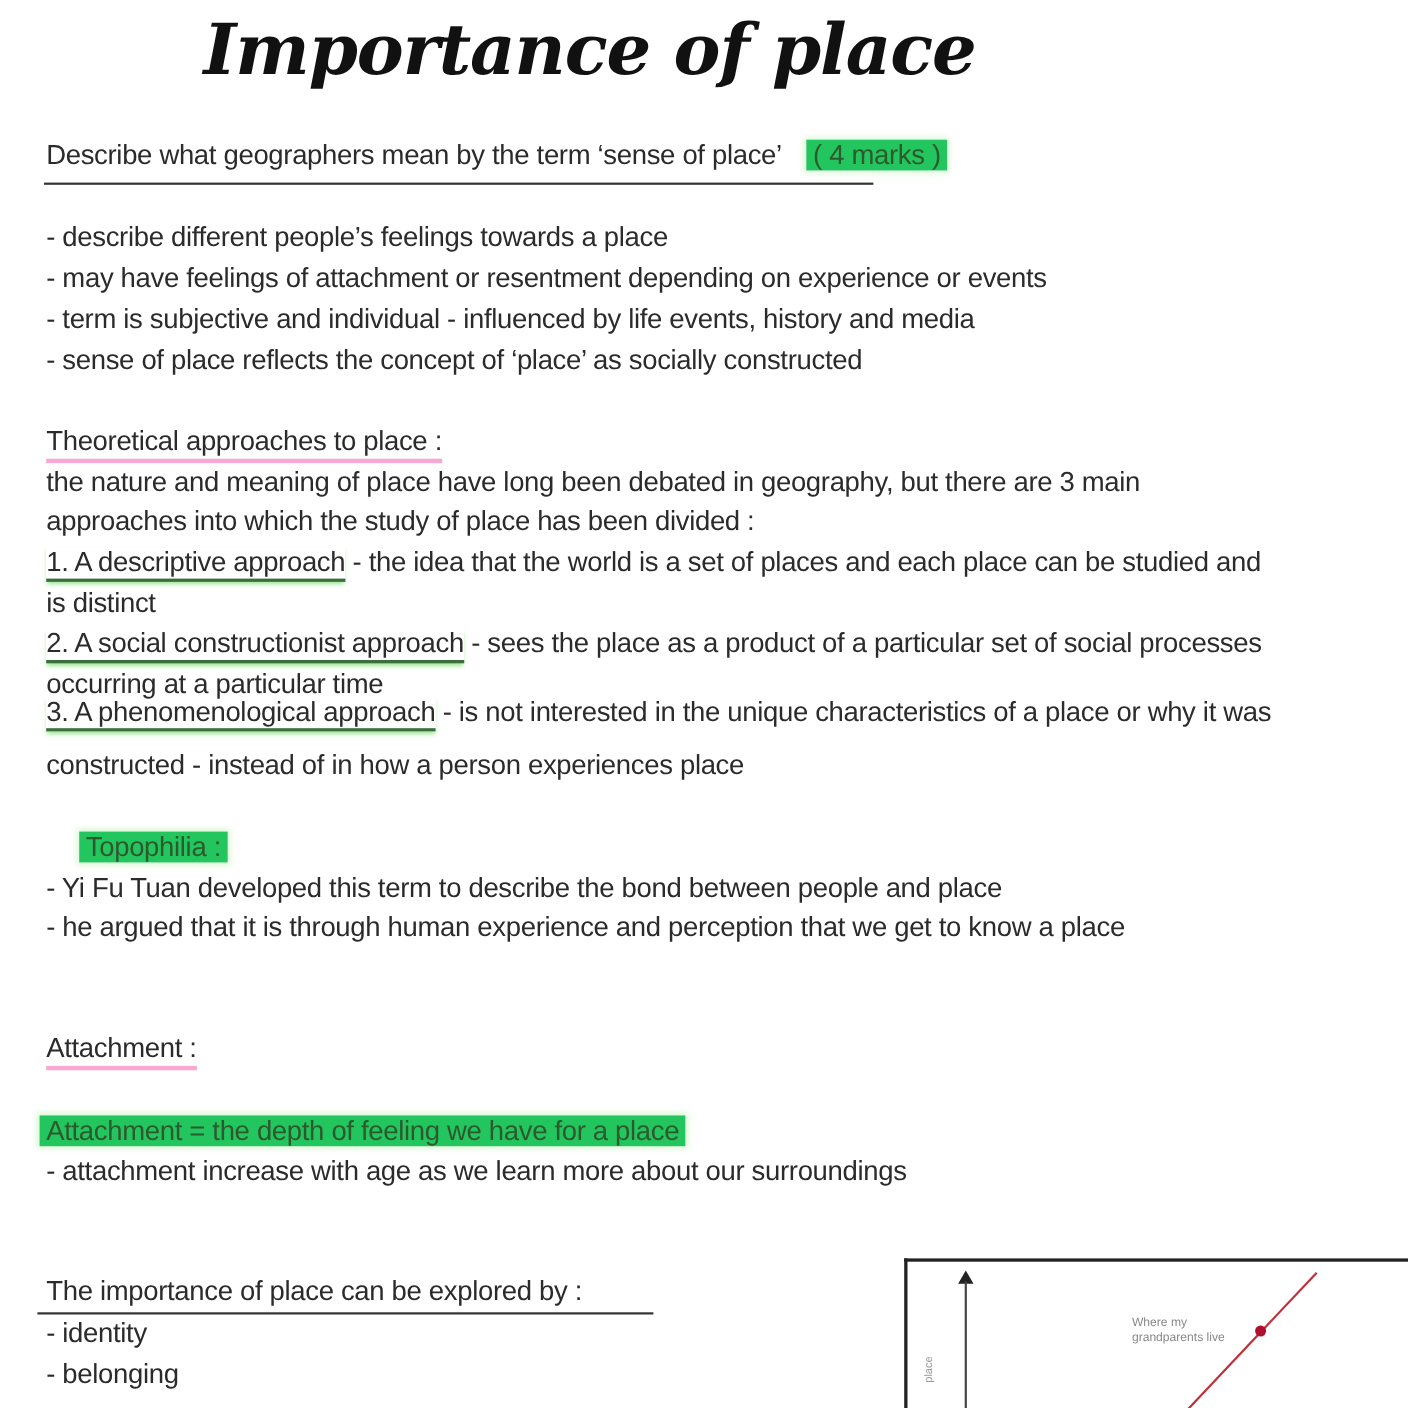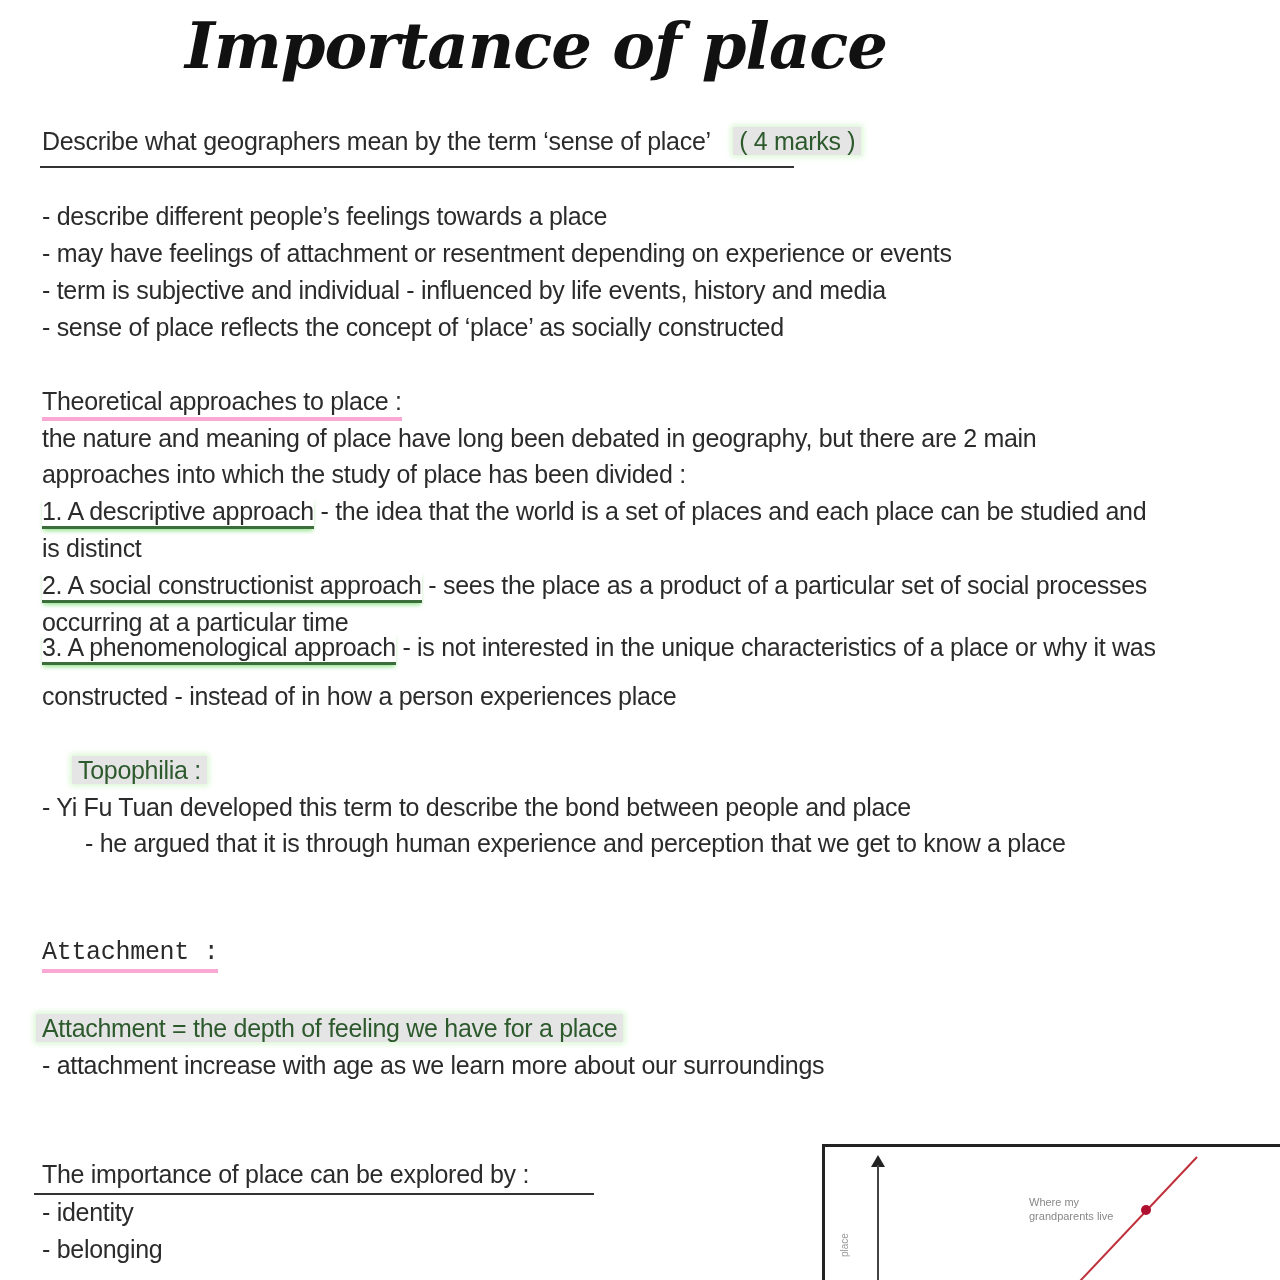--- a/index.html
+++ b/index.html
@@ -17,21 +17,21 @@
     .line {
       position: absolute; left: 42px; font-size: 25px; line-height: 30px;
       white-space: nowrap; letter-spacing: -0.3px;
     }
     .ul-dark { border-bottom: 4px solid #f9a8d4; padding-bottom: 2px; }
     .ul-green {
       border-bottom: 3px solid #3b6e3b; padding-bottom: 1px;
       box-shadow: 0 3px 4px -1px rgba(120,220,110,0.75);
     }
     .hl {
-      background: #e5e5e5; border-radius: 0; padding: 0 6px;
+      background: #22c55e; border-radius: 0; padding: 0 6px;
       box-shadow: 0 0 6px 2px #d8f6d2;
     }
     .hl-text { color: #2d5a2d; }
     .rule { position: absolute; height: 2px; background: #333; }
     .chart {
       position: absolute; left: 822px; top: 1144px; width: 470px; height: 150px;
       border: 3px solid #222; border-right: none; border-bottom: none; box-sizing: border-box;
     }
     .chart .yaxis { position: absolute; left: 52px; top: 18px; width: 2px; height: 140px; background: #444; }
     .chart .yarrow {
@@ -58,21 +58,21 @@
 <div class="rule" style="left:40px; top:166px; width:754px;"></div>
 
 <div class="line" style="top:201px;">- describe different people’s feelings towards a place</div>
 <div class="line" style="top:238px;">- may have feelings of attachment or resentment depending on experience or events</div>
 <div class="line" style="top:275px;">- term is subjective and individual - influenced by life events, history and media</div>
 <div class="line" style="top:312px;">- sense of place reflects the concept of ‘place’ as socially constructed</div>
 
 <div class="line" style="top:386px;">
   <span class="ul-dark">Theoretical approaches to place :</span>
 </div>
-<div class="line" style="top:423px;">the nature and meaning of place have long been debated in geography, but there are 2 main</div>
+<div class="line" style="top:423px;">the nature and meaning of place have long been debated in geography, but there are 3 main</div>
 <div class="line" style="top:459px;">approaches into which the study of place has been divided :</div>
 
 <div class="line" style="top:496px;">
   <span class="ul-green">1. A descriptive approach</span><span> - the idea that the world is a set of places and each place can be studied and</span>
 </div>
 <div class="line" style="top:533px;">is distinct</div>
 
 <div class="line" style="top:570px;">
   <span class="ul-green">2. A social constructionist approach</span><span> - sees the place as a product of a particular set of social processes</span>
 </div>
@@ -80,23 +80,23 @@
 
 <div class="line" style="top:632px;">
   <span class="ul-green">3. A phenomenological approach</span><span> - is not interested in the unique characteristics of a place or why it was</span>
 </div>
 <div class="line" style="top:681px;">constructed - instead of in how a person experiences place</div>
 
 <div class="line" style="top:755px; left:36px;margin-left:36px;">
   <span class="hl hl-text">Topophilia :</span>
 </div>
 <div class="line" style="top:792px;">- Yi Fu Tuan developed this term to describe the bond between people and place</div>
-<div class="line" style="top:828px;margin-left:43px;">- he argued that it is through human experience and perception that we get to know a place</div>
+<div class="line" style="top:828px;">- he argued that it is through human experience and perception that we get to know a place</div>
 
-<div class="line" style="top:938px;font-family:Liberation Mono, monospace;">
+<div class="line" style="top:938px;">
   <span class="ul-dark">Attachment :</span>
 </div>
 <div class="line" style="top:1013px; left:36px;">
   <span class="hl hl-text">Attachment = the depth of feeling we have for a place</span>
 </div>
 <div class="line" style="top:1050px;">- attachment increase with age as we learn more about our surroundings</div>
 
 <div class="line" style="top:1159px;">The importance of place can be explored by :</div>
 <div class="rule" style="left:34px; top:1193px; width:560px;"></div>
 <div class="line" style="top:1197px;">- identity</div>

